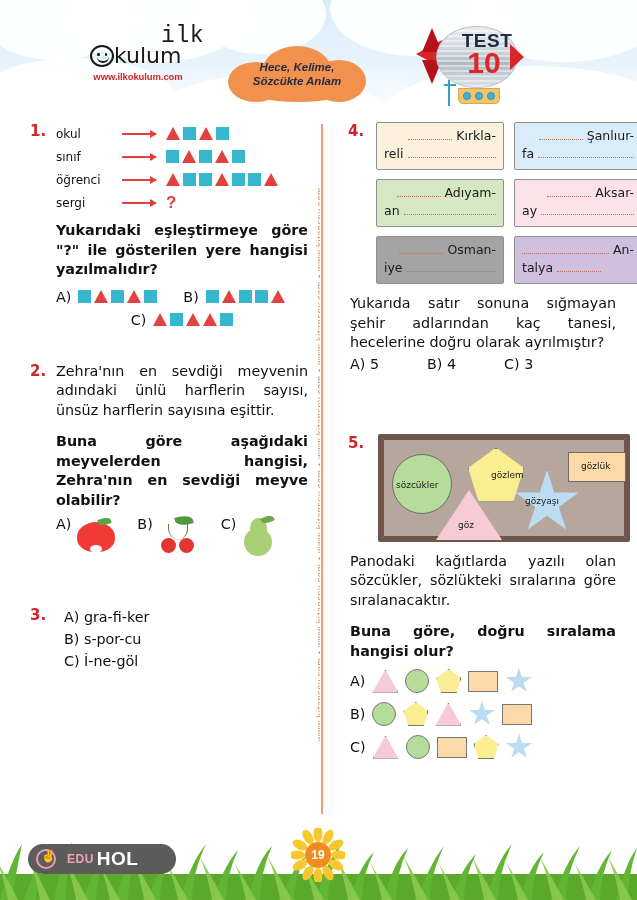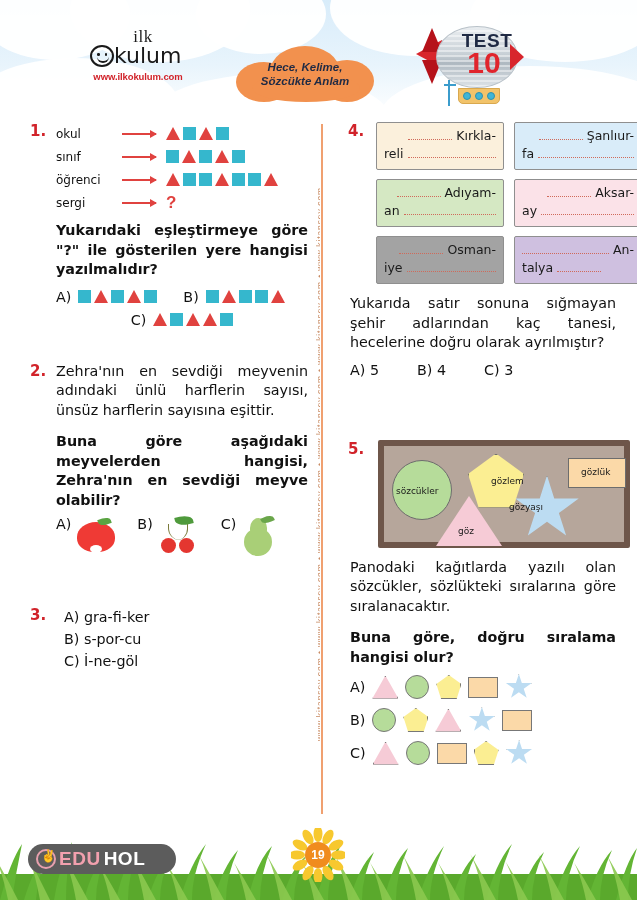--- a/index.html
+++ b/index.html
@@ -10,38 +10,38 @@
   }
 
   
   .header {
     position: absolute; left: 0; top: 0; width: 637px; height: 118px;
     background: linear-gradient(#d8ecfa 0%, #e8f4fc 55%, #ffffff 100%);
     overflow: hidden;
   }
   .cloudpuff { position: absolute; background: #ffffff; border-radius: 50%; opacity: .95; }
   .hdr-logo { position: absolute; left: 72px; top: 26px; width: 132px; text-align: center; }
-  .logo-ilk { font-family: Liberation Serif, serif; font-size: 17px; color: #1a1a1a;
-              letter-spacing: .5px; text-align: center; padding-left: 10px; line-height: 21px;}
+  .logo-ilk { font-family: Liberation Mono, monospace; font-size: 23px; color: #1a1a1a;
+              letter-spacing: .5px; text-align: right; padding-left: 10px; line-height: 21px;}
   .logo-row { display: flex; align-items: center; justify-content: flex-start;
               padding-left: 18px; margin-top: -2px; }
   .logo-face { width: 24px; height: 22px; border: 2px solid #1a1a1a; border-radius: 50%;
                position: relative; flex: 0 0 auto; }
   .logo-face::before, .logo-face::after {
     content:""; position:absolute; width:2.5px; height:2.5px; background:#1a1a1a;
     border-radius:50%; top:6px; }
   .logo-face::before { left:5px; } .logo-face::after { right:5px; }
   .logo-smile { position:absolute; left:5px; top:10px; width:12px; height:6px;
                 border-bottom:2px solid #1a1a1a; border-radius:0 0 10px 10px; }
   .logo-kulum { font-family: "DejaVu Sans", sans-serif; font-size: 22px; color:#1a1a1a;
                 line-height: 20px; }
   .logo-url { font-size: 9.5px; color: #d1232a; font-weight: bold; margin-top: 4px;
               letter-spacing: -0.1px; }
 
-  .cloud-banner { position: absolute; left: 230px; top: 40px; width: 150px; height: 62px; }
+  .cloud-banner { position: absolute; left: 222px; top: 40px; width: 150px; height: 62px; }
   .cb { position: absolute; background: #f2914e; border-radius: 50%; }
   .cb1 { left: 6px;  top: 22px; width: 56px; height: 40px; }
   .cb2 { left: 40px; top: 6px;  width: 70px; height: 52px; }
   .cb3 { left: 90px; top: 20px; width: 54px; height: 42px; }
   .cb4 { left: 22px; top: 34px; width: 108px; height: 28px; }
   .cloud-text { position: absolute; left: 0; top: 20px; width: 150px; text-align: center;
                 z-index: 4; font-size: 11.5px; font-weight: bold; color: #1f2a44;
                 line-height: 14px; font-style: italic; }
 
   .zeppelin { position: absolute; left: 414px; top: 22px; width: 110px; height: 88px; }
@@ -160,21 +160,21 @@
   .city-grid { display: grid; grid-template-columns: 128px 128px; gap: 9px 10px;
                margin-left: 2px; }
   .city-card { height: 48px; border: 1px solid #8f8f8f; border-radius: 2px;
                padding: 5px 7px 0 7px; font-family: "DejaVu Sans", sans-serif;
                font-size: 12.5px; color: #1a1a1a; }
   .cc-l1 { display: flex; align-items: baseline; justify-content: flex-end; gap: 4px; }
   .cc-l2 { display: flex; align-items: baseline; gap: 4px; margin-top: 3px; }
   .dots { flex: 1; border-bottom: 1.5px dotted #d06a5a; height: 9px; }
   .dots.short { flex: 0 0 44px; }
 
-  .mini-opts { display: flex; gap: 38px; margin-top: 9px; }
+  .mini-opts { display: flex; gap: 48px; margin-top: 3px; }
 
   
   .pano { position: relative; width: 252px; height: 108px; background: #b9a99e;
           border: 6px solid #6e564a; border-radius: 2px; margin: 4px 0 0 4px; }
   .pano-inner { position: absolute; inset: 0; background: #b6a69b; }
   .pn-lbl { position: absolute; font-size: 9px; color: #1a1a1a;
             font-family: "DejaVu Sans", sans-serif; white-space: nowrap; }
 
   .p-circle { position: absolute; left: 8px; top: 14px; width: 60px; height: 60px;
               border-radius: 50%; background: #b6dc9a; border: 1px solid #6d6d6d; }
@@ -205,21 +205,21 @@
   
   .footer { position: absolute; left: 0; bottom: 0; width: 637px; height: 78px;
             overflow: hidden; }
   .eduhol { position: absolute; left: 28px; bottom: 26px; width: 148px; height: 30px;
             background: #5c5c5c; border-radius: 15px; display: flex; align-items: center;
             padding-left: 8px; gap: 3px; }
   .eh-icon { width: 20px; height: 20px; border-radius: 50%; background: #5c5c5c;
              border: 2px solid #e8a0ae; position: relative; flex: 0 0 auto; }
   .eh-icon::after { content: "✌"; position: absolute; left: 3px; top: -2px;
                     font-size: 12px; color: #e8a0ae; }
-  .eh-edu { font-size: 19px; font-weight: bold; color: #f2a0ae; letter-spacing: .5px; }
+  .eh-edu { font-size: 12px; font-weight: bold; color: #f2a0ae; letter-spacing: .5px; margin-left: 8px; }
   .eh-hol { font-size: 19px; font-weight: bold; color: #ffffff; letter-spacing: .5px; }
   .sunflower { position: absolute; left: 291px; bottom: 18px; width: 54px; height: 54px; }
   .sf-center { position: absolute; left: 14px; top: 14px; width: 26px; height: 26px;
                border-radius: 50%; background: #f08c1e; display: flex;
                align-items: center; justify-content: center; color: #fff;
                font-size: 12px; font-weight: bold; }
 </style>
 </head>
 <body>
 
@@ -501,21 +501,21 @@
           <div class="p-pent"></div>
           <div class="pn-lbl" style="left:91px; top:30px;margin-left:16px;">gözlem</div>
 
           <div class="p-rect"></div>
           <div class="pn-lbl" style="left:197px; top:21px;">gözlük</div>
 
           <div class="p-tri"></div>
           <div class="pn-lbl" style="left:74px; top:80px;">göz</div>
 
           <div class="p-star"></div>
-          <div class="pn-lbl" style="left:125px; top:56px;">gözyaşı</div>
+          <div class="pn-lbl" style="left:141px; top:56px;">gözyaşı</div>
         </div>
       </div>
 
       <div class="qtext" style="margin-top:10px; margin-left:-24px; width:266px;">Panodaki kağıtlarda yazılı olan sözcükler, sözlükteki sıralarına göre sıralanacaktır.</div>
       <div class="qtext bold" style="margin-top:12px; margin-left:-24px; width:266px;">Buna göre, doğru sıralama hangisi olur?</div>
 
       <div style="margin-left:-24px; margin-top:4px;">
         <div class="ans5-row">
           <span class="opt-lbl">A)</span>
           <span class="s-tri-w"></span>

